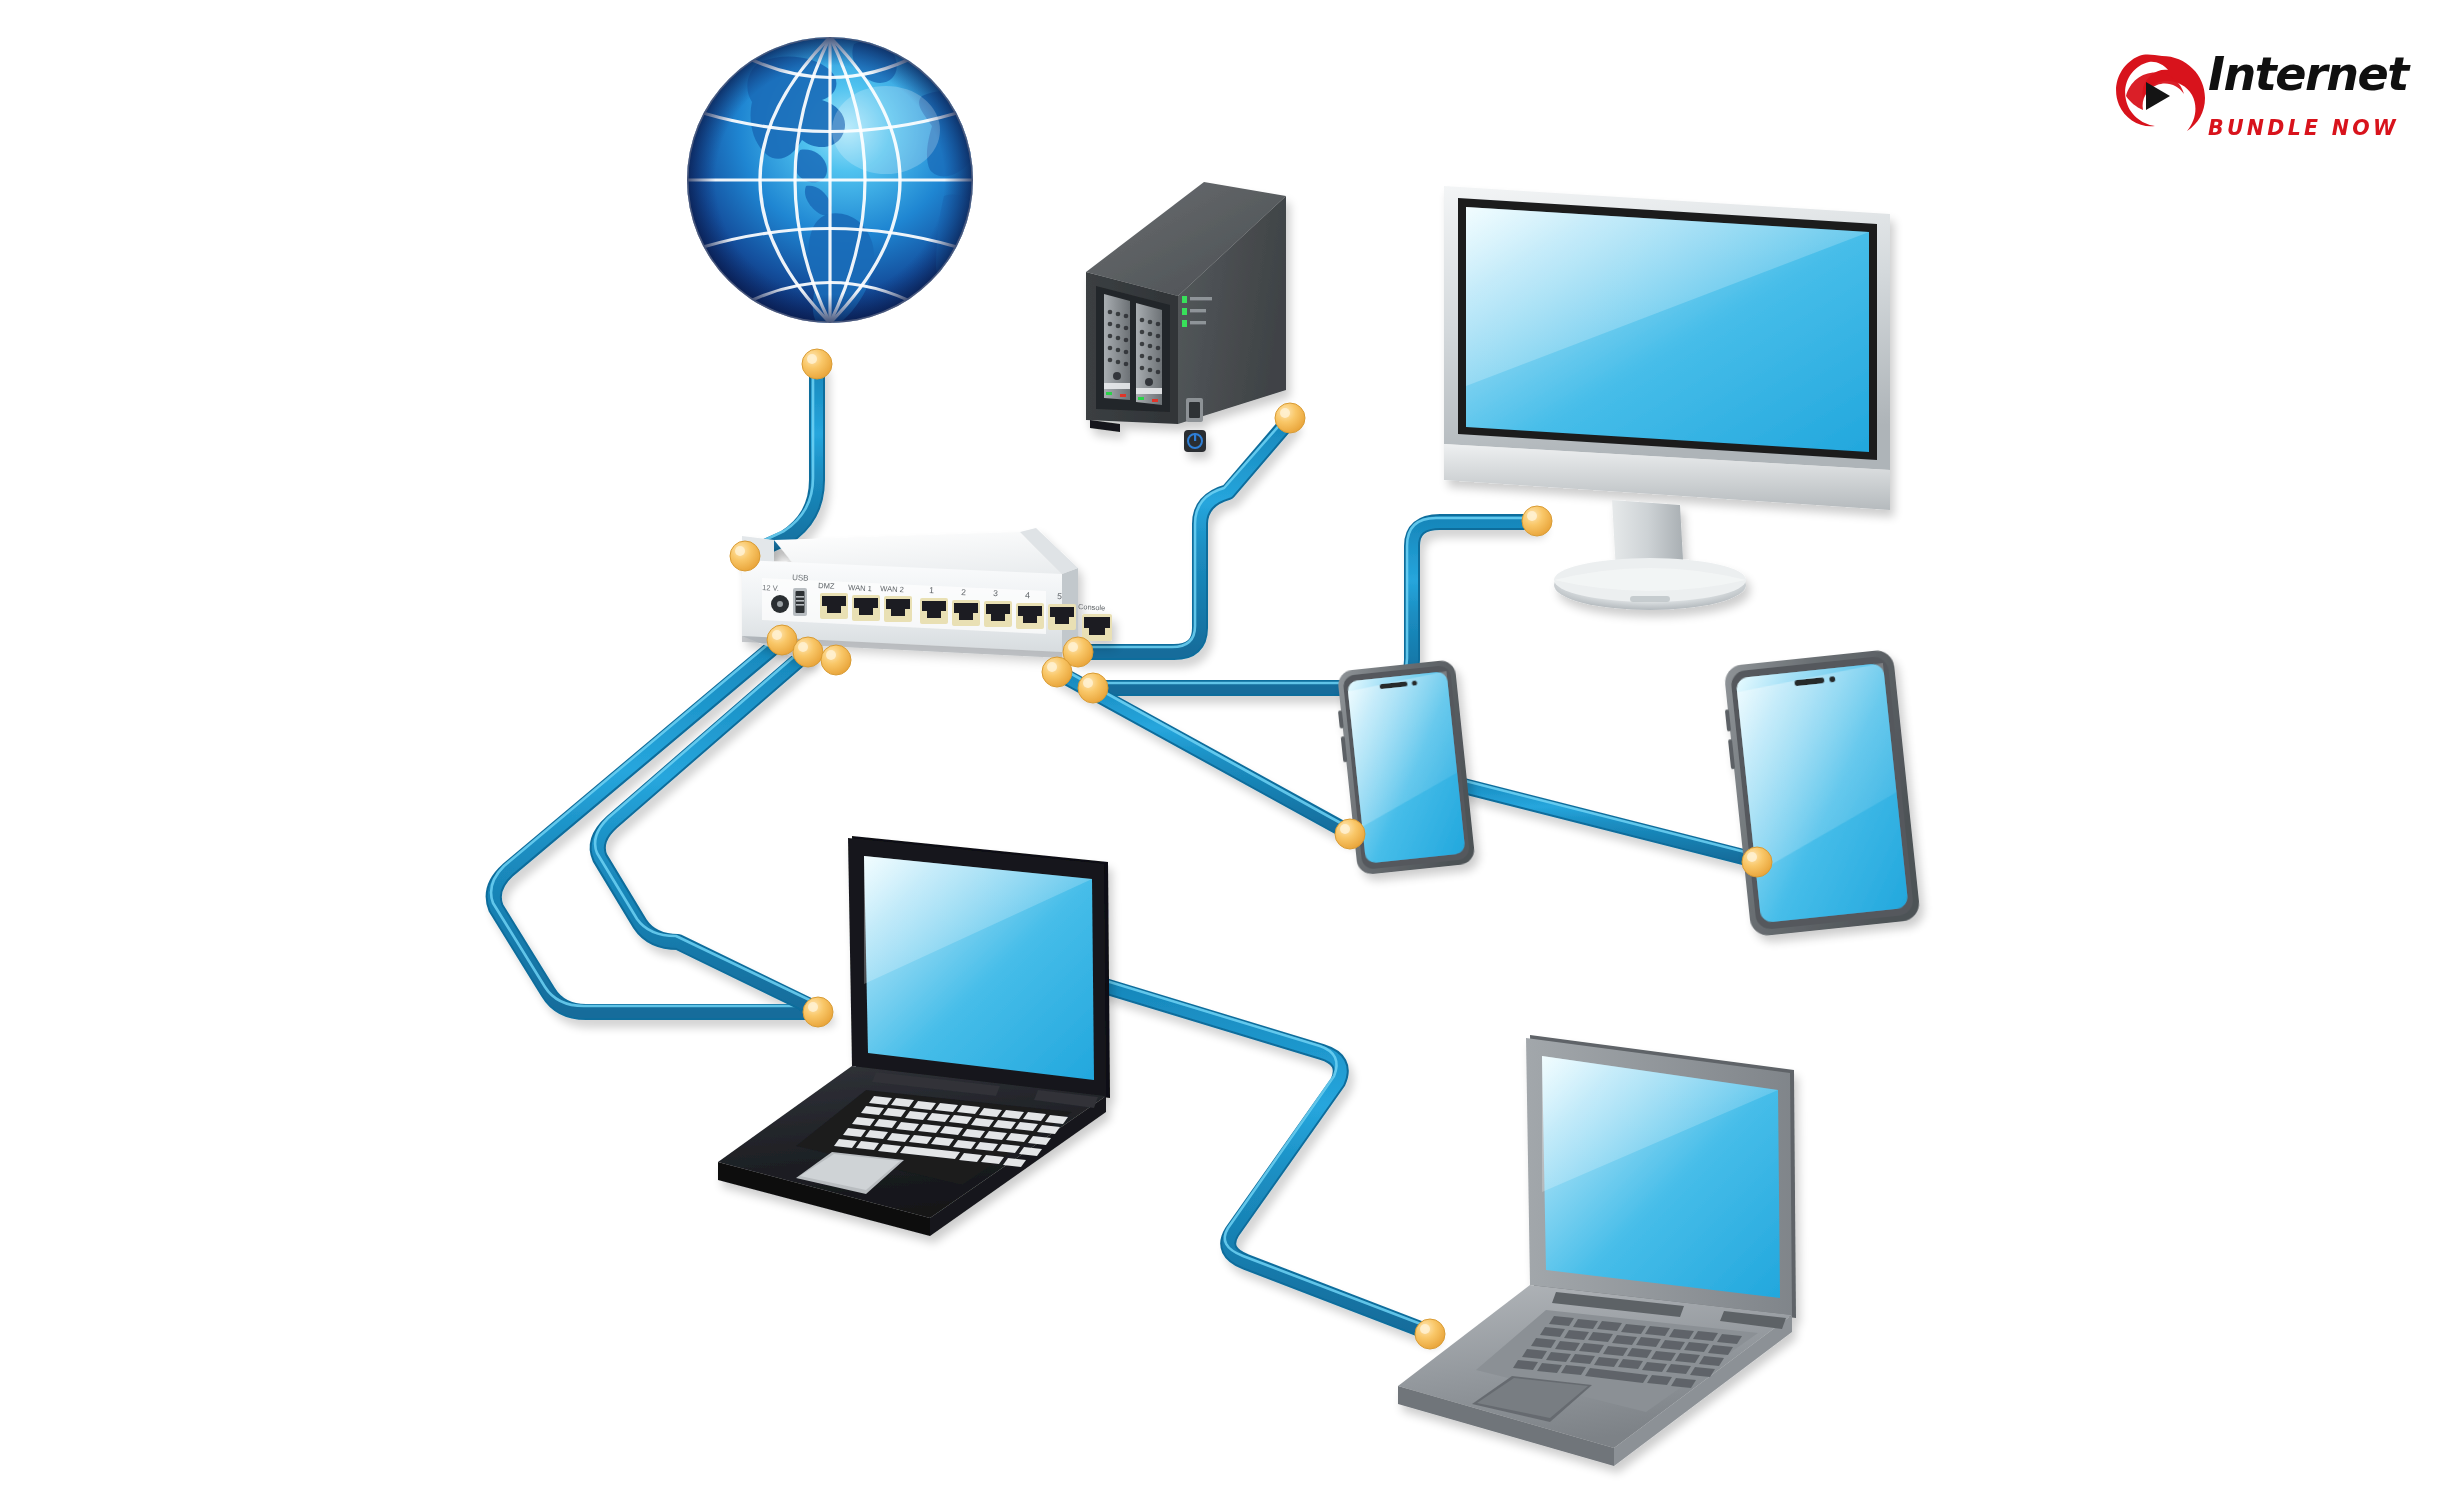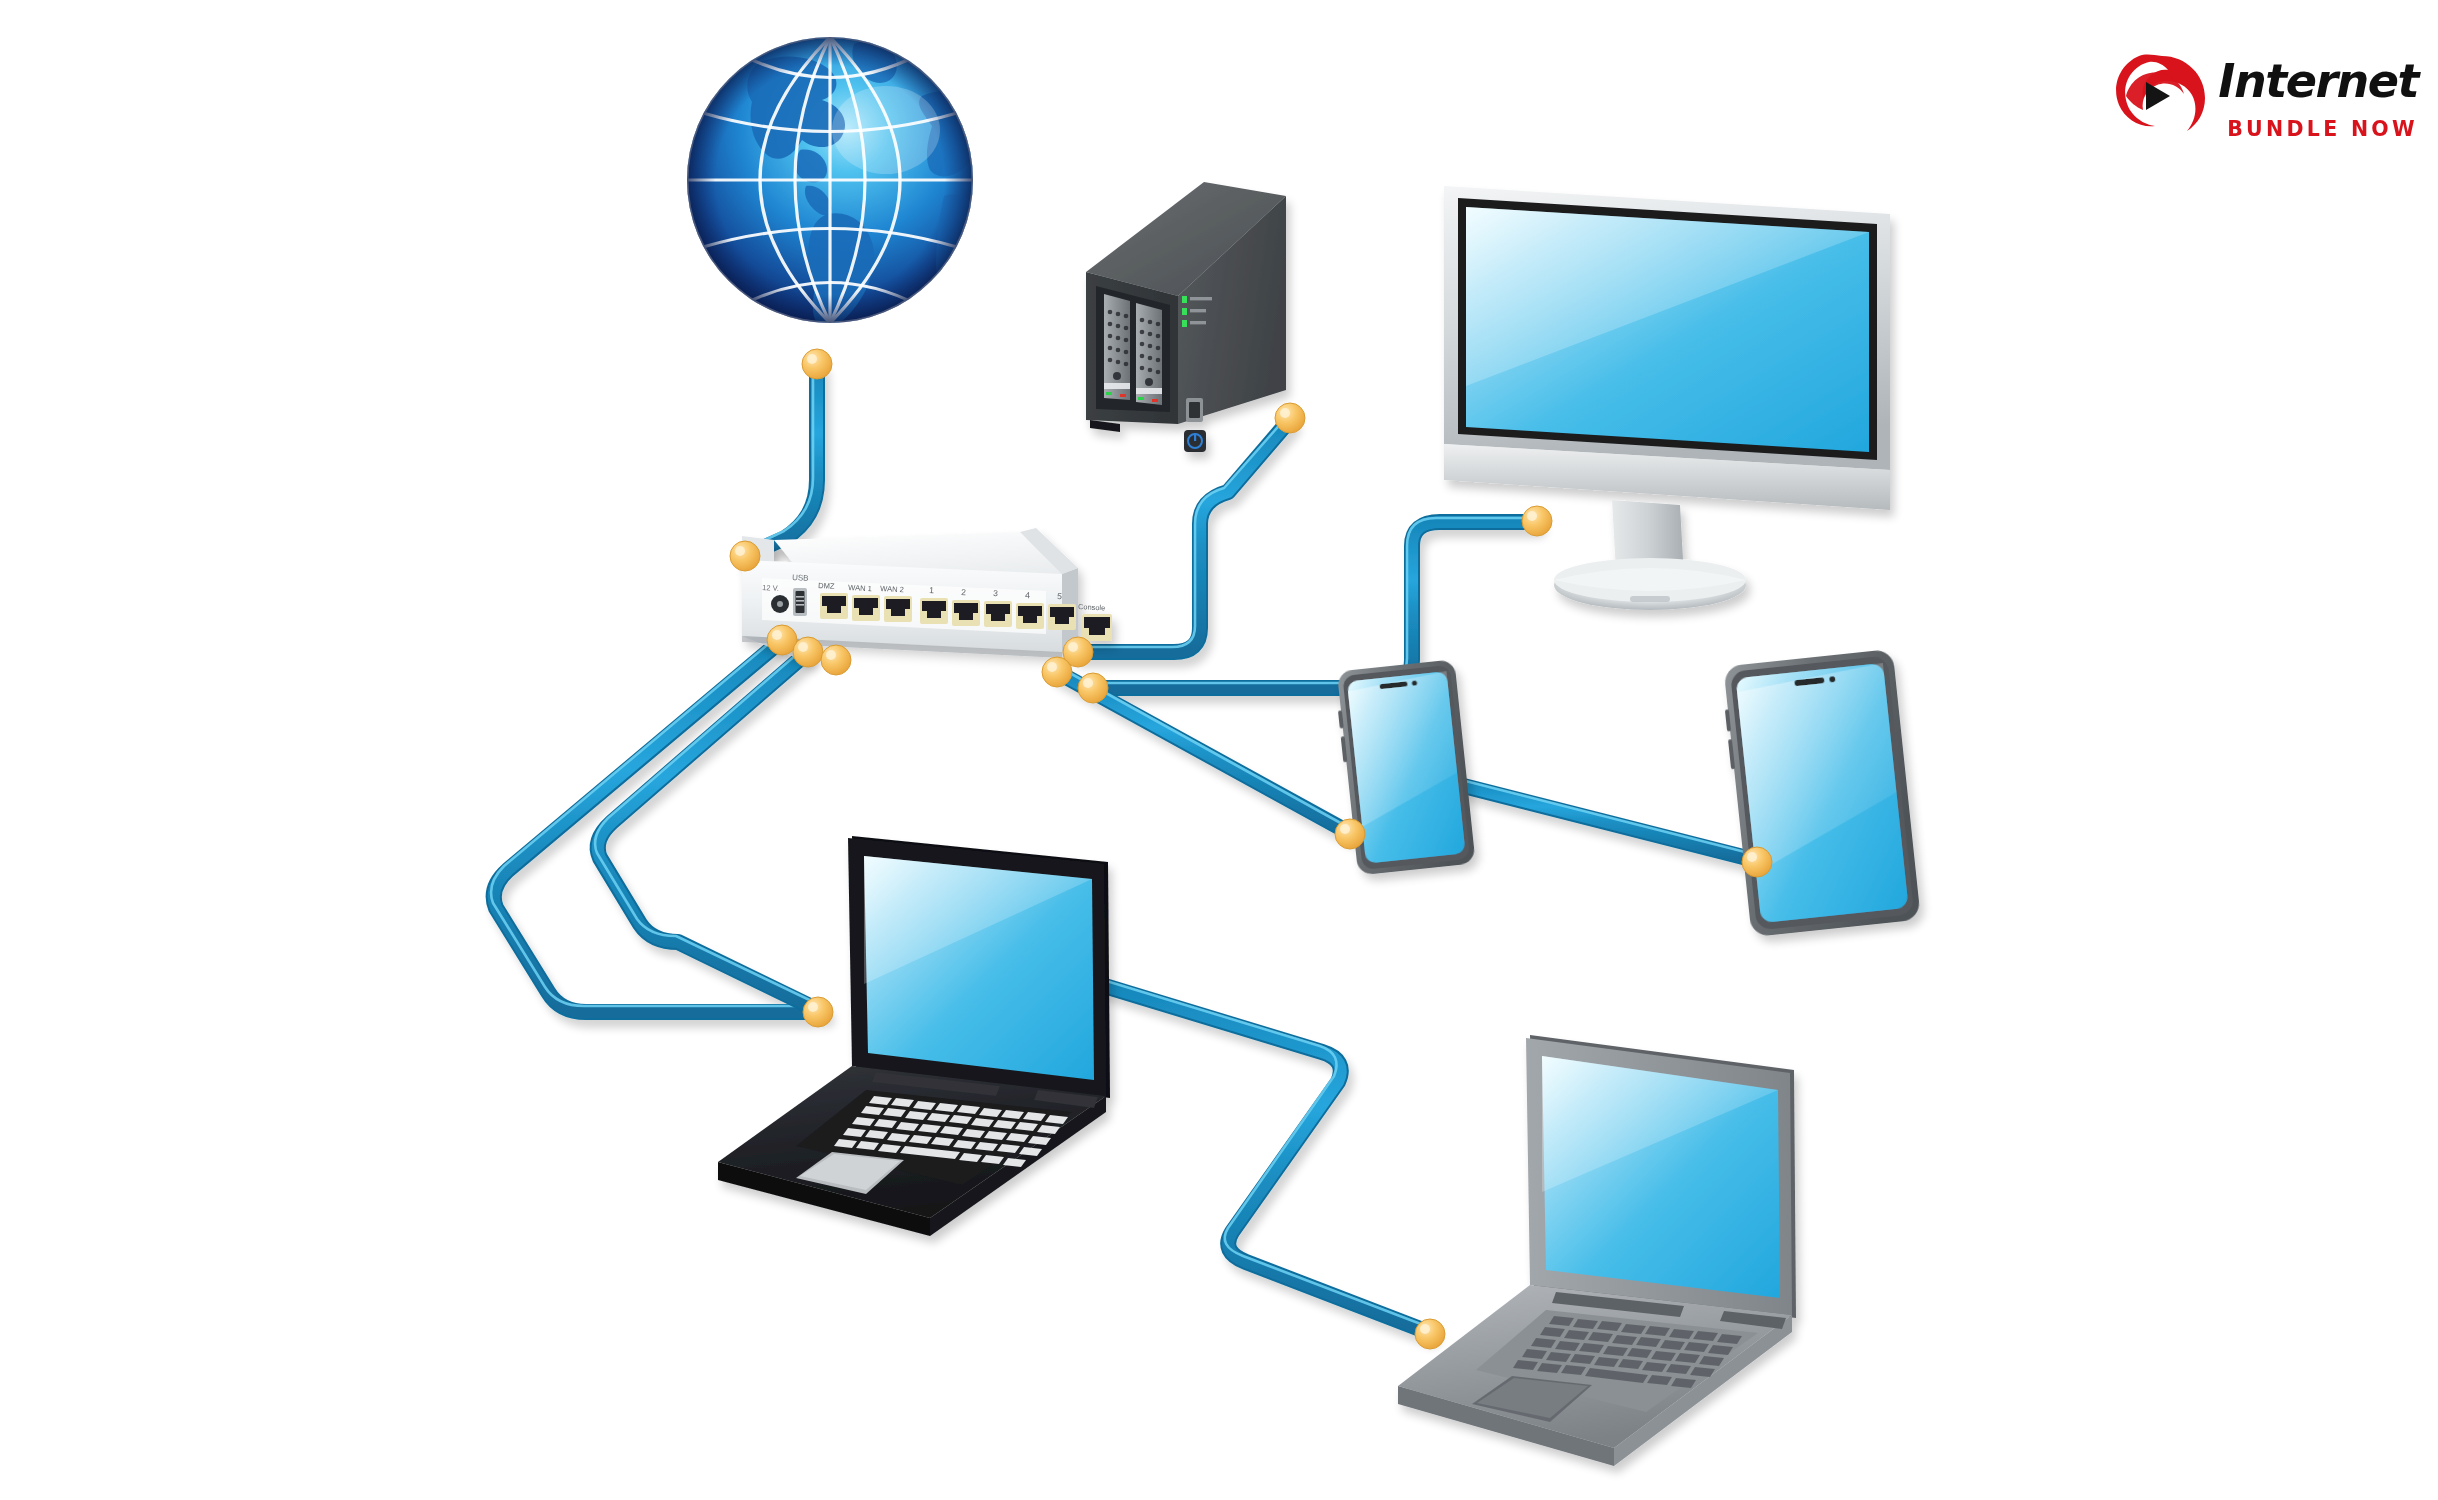--- a/index.html
+++ b/index.html
@@ -6,33 +6,34 @@
   html, body {
     width:2438px; height:1500px;
     background:#ffffff;
     font-family:"Liberation Sans", sans-serif;
     overflow:hidden;
   }
   #stage { position:relative; width:2438px; height:1500px; background:#fff; }
   #diagram { position:absolute; inset:0; width:2438px; height:1500px; display:block; }
   .logo-wrap{ position:absolute; right:26px; top:44px; width:300px; height:100px; }
   .logo-text-block{
-    position:absolute; left:96px; top:13px; width:210px;text-align:right;
+    position:absolute; left:96px; top:6px; width:210px;
   }
   .logo-word{
     font-family:"DejaVu Sans", sans-serif;
     font-weight:bold; font-style:italic;
     font-size:46px; color:#101010; letter-spacing:-1.5px; line-height:48px;
     white-space:nowrap;
   }
   .logo-sub{
     font-family:"DejaVu Sans", sans-serif;
     font-weight:bold; font-size:20.5px; color:#d8131c;
     letter-spacing:3.3px; line-height:24px; white-space:nowrap;
-    margin-top:12px;
+    margin-top:18px;
+    font-style:italic;
   }
 </style>
 </head>
 <body>
 
 <div id="stage">
 
   <svg id="diagram" viewBox="0 0 2438 1500">
     <title>Home network topology diagram</title>
 

